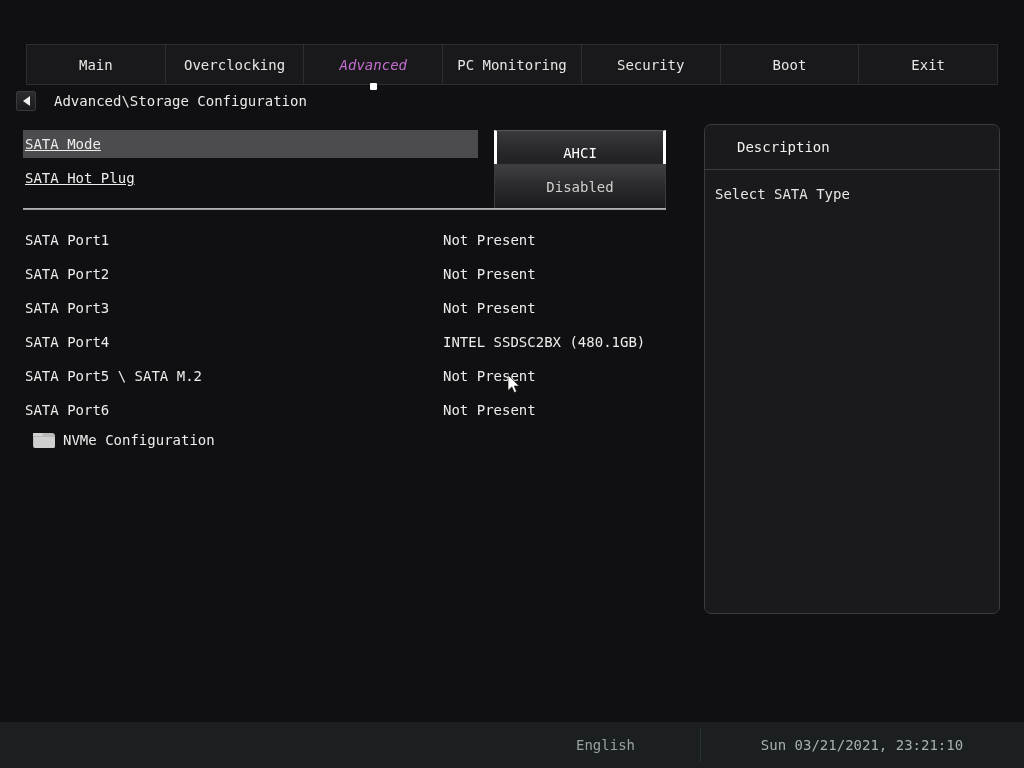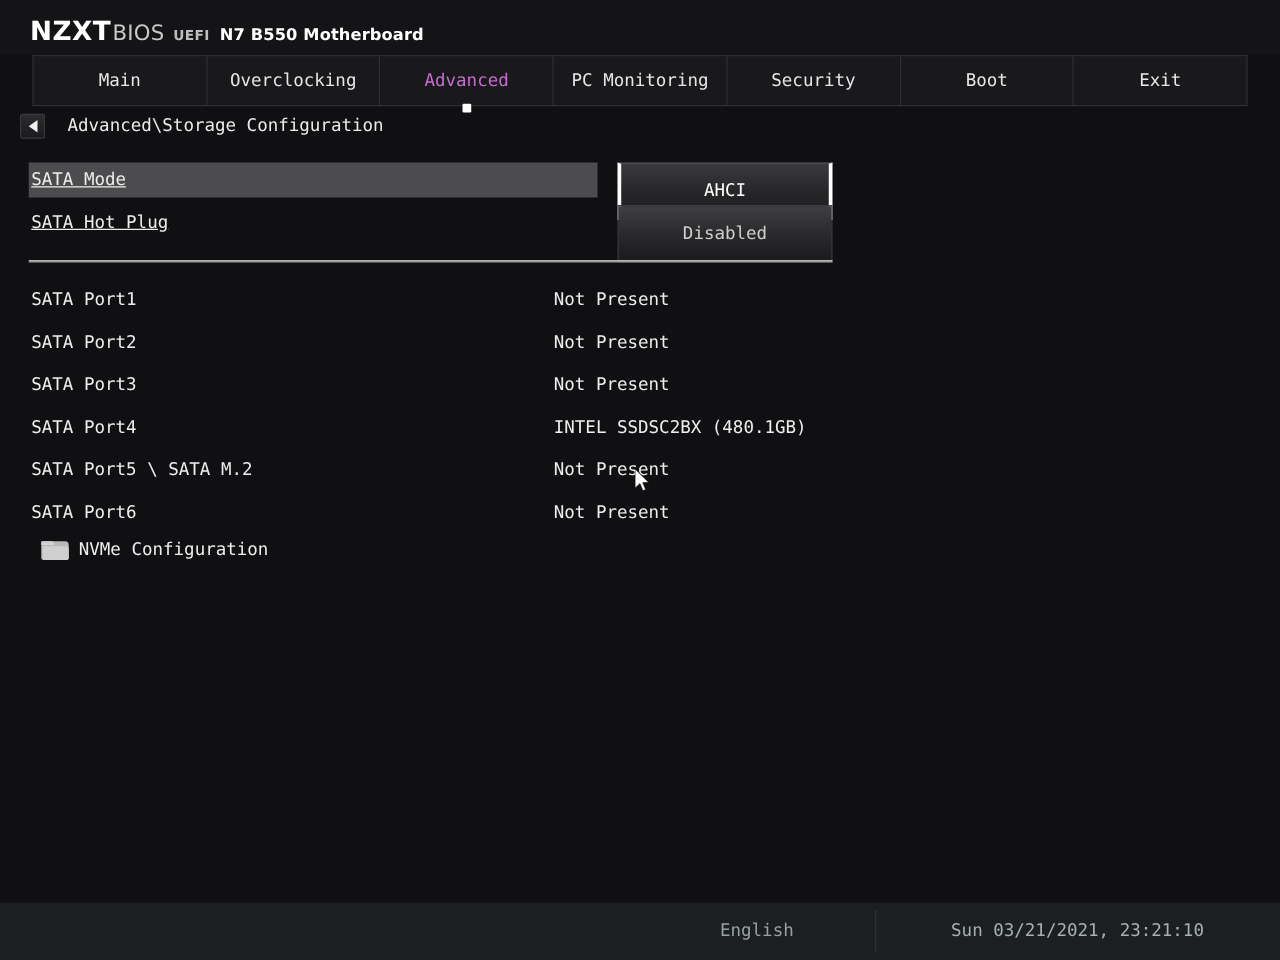--- a/index.html
+++ b/index.html
@@ -84,21 +84,21 @@
     align-items: center;
     justify-content: center;
     font-size: 14px;
     color: #e6e6e6;
     border-right: 1px solid #2e2e30;
     box-sizing: border-box;
     cursor: pointer;
     user-select: none;
   }
   .tab:last-child { border-right: none; }
-  .tab.active { color: #c46fd0; }
+  .tab.active { color: #c46fd0; font-style: italic; }
   .tab .tab-dot {
     display: none;
     position: absolute;
     left: 50%;
     bottom: -6px;
     width: 7px; height: 7px;
     margin-left: -3.5px;
     background: #ffffff;
     border-radius: 1px;
   }
@@ -349,28 +349,20 @@
     left: 508px; top: 375px;
     width: 14px; height: 20px;
     pointer-events: none;
   }
 </style>
 </head>
 <body>
 
 <div id="bios">
 
-  <div class="header">
-    <div class="brand">
-      <span class="brand-nzxt">NZXT</span>
-      <span class="brand-bios">BIOS</span>
-      <span class="brand-uefi">UEFI</span>
-      <span class="brand-board">N7 B550 Motherboard</span>
-    </div>
-  </div>
 
   <div class="tabbar" id="tabbar">
       <div class="tab">
         <span>Main</span>
       </div>
       <div class="tab">
         <span>Overclocking</span>
       </div>
       <div class="tab active" style="color: rgb(196, 111, 208);">
         <span>Advanced</span>
@@ -441,20 +433,24 @@
     <div class="submenu-row" style="top:304px;">
       <span class="folder-icon">
         <span class="fback"></span>
         <span class="ftab"></span>
         <span class="ffront"></span>
       </span>
       <span class="submenu-label">NVMe Configuration</span>
     </div>
   </div>
 
+  <div class="desc-panel">
+    <div class="desc-header">Description</div>
+    <div class="desc-body">Select SATA Type</div>
+  </div>
 
   <div class="bottom-bar">
     <div class="bottom-lang">English</div>
     <div class="bottom-sep"></div>
     <div class="bottom-time">Sun 03/21/2021, 23:21:10</div>
   </div>
 
   <svg class="cursor" viewBox="0 0 14 20">
     <polygon points="0,0 0,15.5 3.9,11.9 6.3,17.6 8.6,16.6 6.3,11.1 11.2,11.1" fill="#ffffff" stroke="#1a1a1a" stroke-width="0.7"></polygon>
   </svg>

